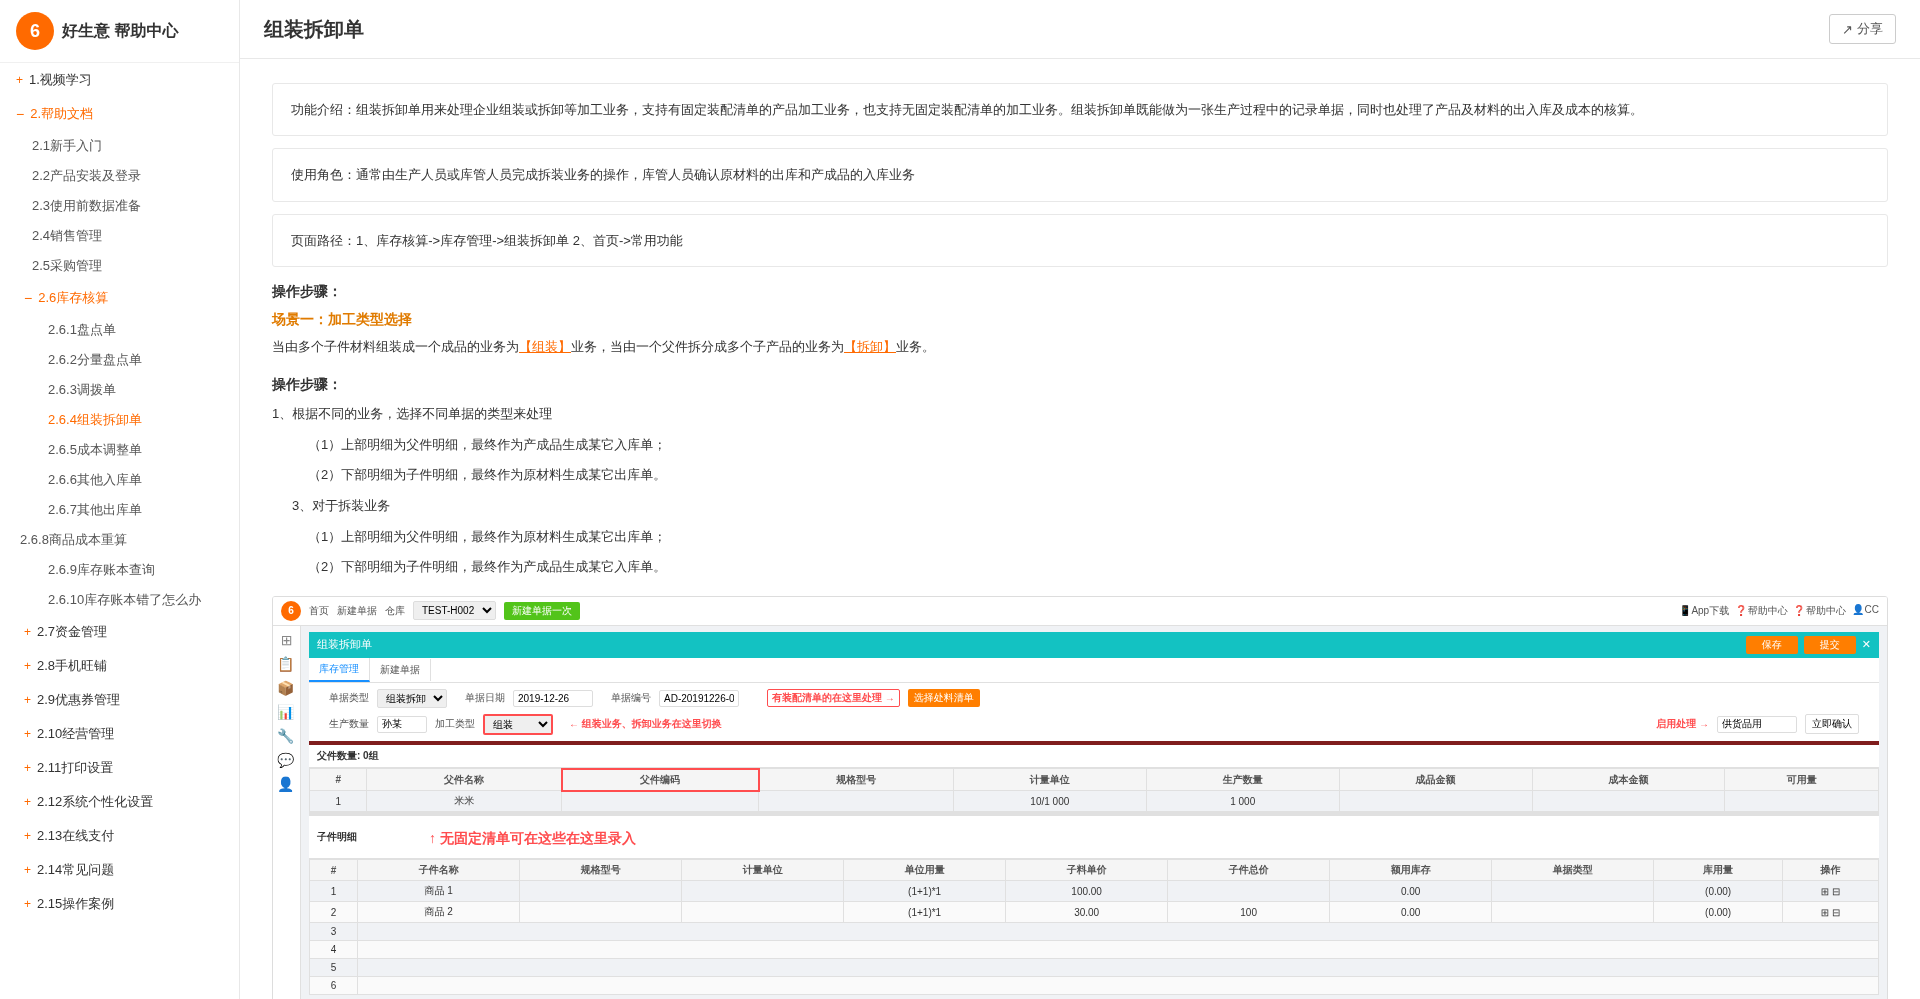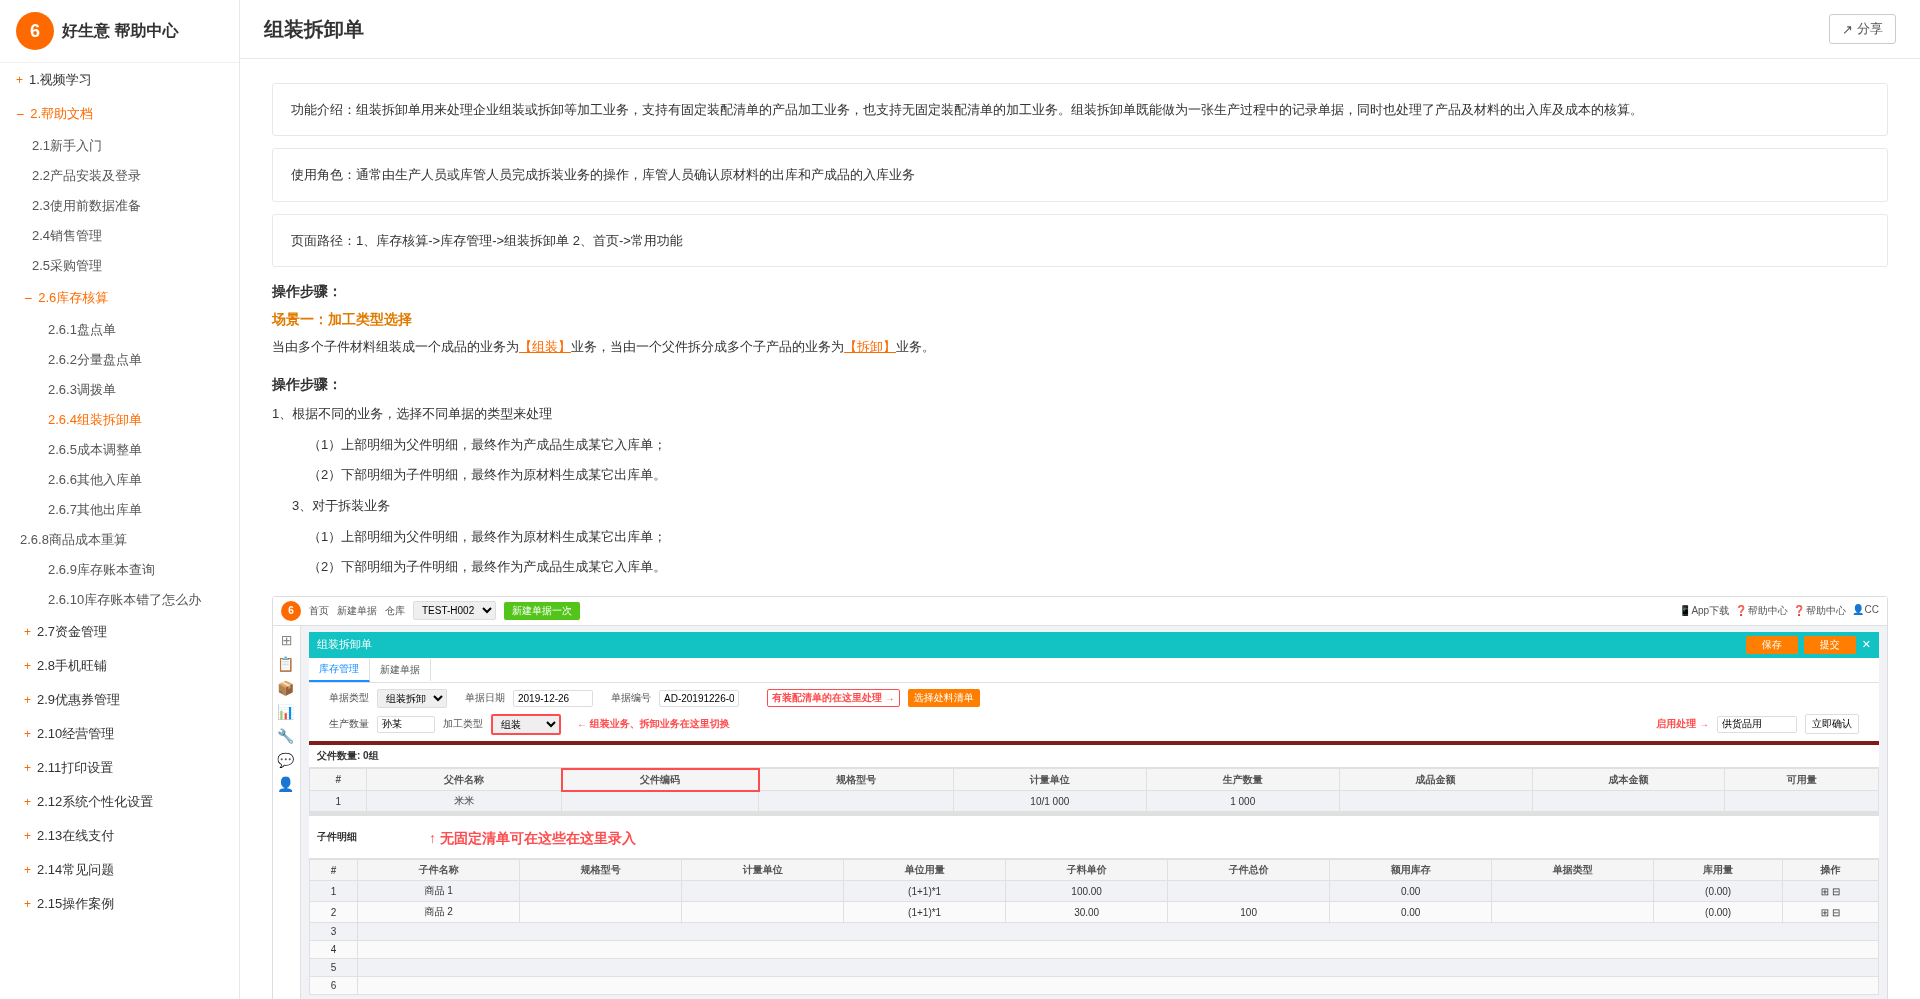--- a/index.html
+++ b/index.html
@@ -432,21 +432,21 @@
                 <input class="app-form-input" value="2019-12-26" style="">
                 <span class="app-form-label" style="margin-left:10px;">单据编号</span>
                 <input class="app-form-input" value="AD-20191226-001" style="">
 
                 <span style="margin-left:20px;color:#ff4d4f;font-size:10px;font-weight:bold;border:1px solid #ff4d4f;padding:1px 4px;border-radius:2px;">有装配清单的在这里处理 →</span>
                 <button class="app-btn-orange" style="font-size:10px;padding:2px 6px;">选择处料清单</button>
               </div>
 
               <div style="display:flex;align-items:center;gap:8px;margin-top:4px;position:relative;">
                 <span class="app-form-label">生产数量</span>
-                <input class="app-form-input" value="孙某" style="width: 58px;">
+                <input class="app-form-input" value="孙某" style="width: 50px;">
                 <span class="app-form-label">加工类型</span>
                 <select class="app-select-field red-box">
                   <option>组装</option>
                   <option>拆卸</option>
                 </select>
                 <span style="color:#ff4d4f;font-size:10px;font-weight:bold;margin-left:8px;">← 组装业务、拆卸业务在这里切换</span>
 
                 <span style="margin-left:auto;color:#ff4d4f;font-size:10px;font-weight:bold;">启用处理 →</span>
                 <input class="app-form-input" style="width: 80px;" value="供货品用">
                 <button style="background:#fff;border:1px solid #ddd;border-radius:2px;font-size:10px;padding:2px 6px;cursor:pointer;">立即确认</button>

